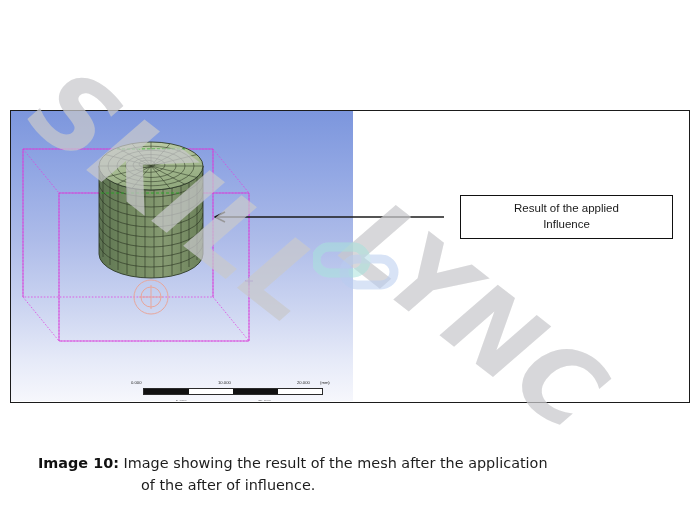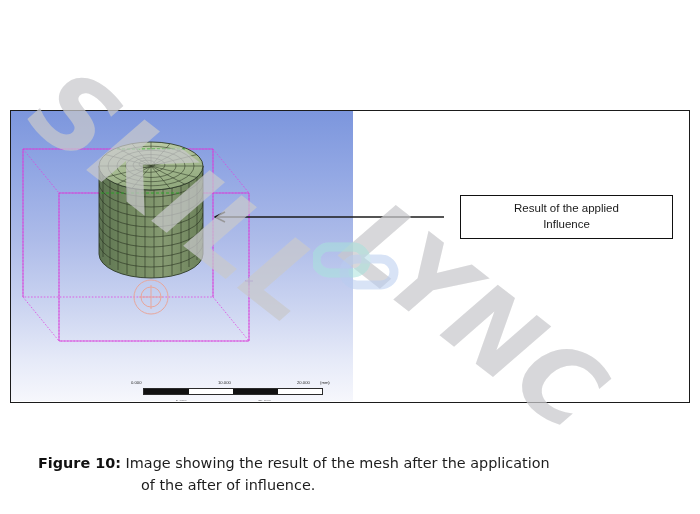--- a/index.html
+++ b/index.html
@@ -317,18 +317,18 @@
     <div class="wm-text" id="wm-skill">SKILL</div>
     <div class="wm-text" id="wm-lync">LYNC</div>
     <svg id="wm-logo" viewBox="0 0 86 56">
       <rect x="3" y="9" width="50" height="26" rx="13" ry="13" fill="none" stroke="#a8e3dc" stroke-width="9"></rect>
       <rect x="31" y="21" width="50" height="26" rx="13" ry="13" fill="none" stroke="#b9cdf0" stroke-width="9"></rect>
       <rect x="3" y="9" width="50" height="26" rx="13" ry="13" fill="none" stroke="#a8e3dc" stroke-width="9" opacity="0.55"></rect>
     </svg>
   </div>
 
   <div id="caption">
-    <span id="caption-label">Figure 10:</span>
+    <span id="caption-label">Image 10:</span>
     <span>Image showing the result of the mesh after the application</span>
     <span id="caption-line2">of the after of influence.</span>
   </div>
 
 </div>
 
 </body></html>

